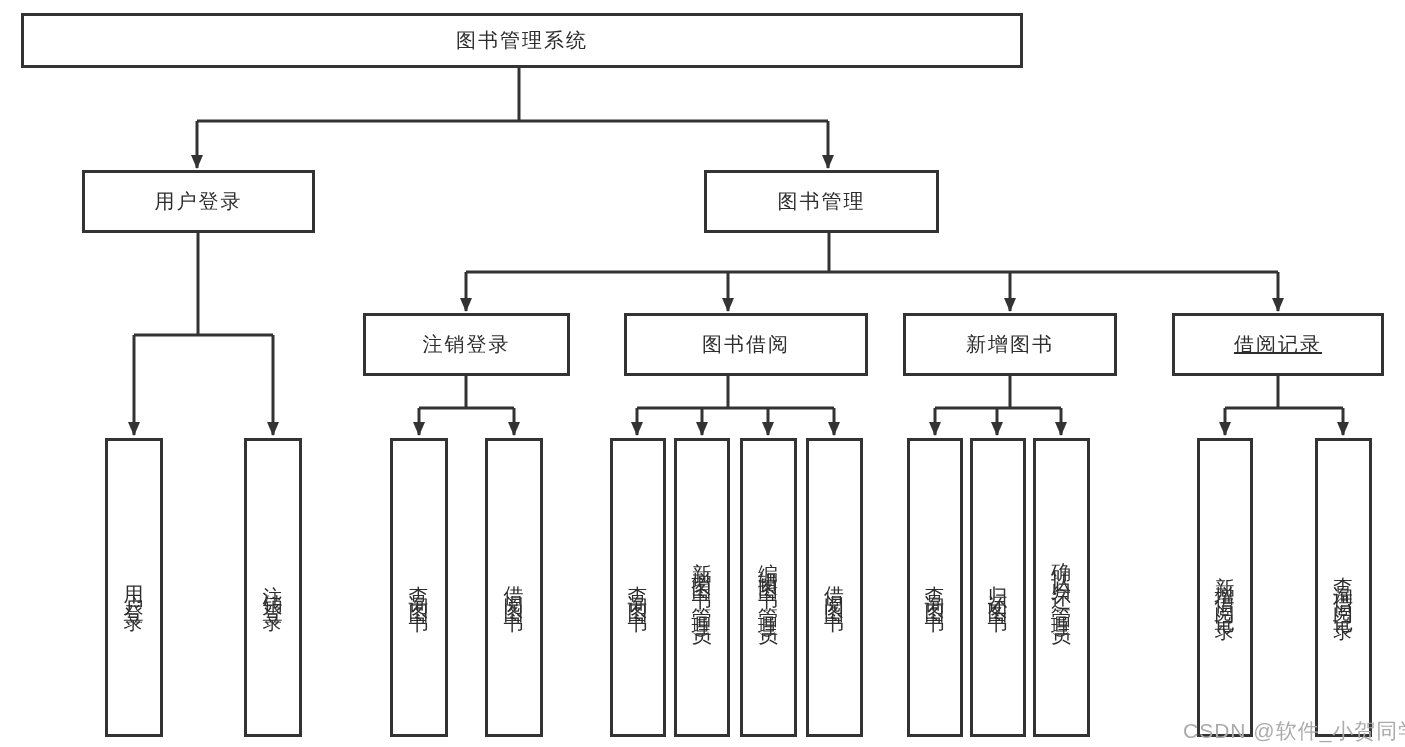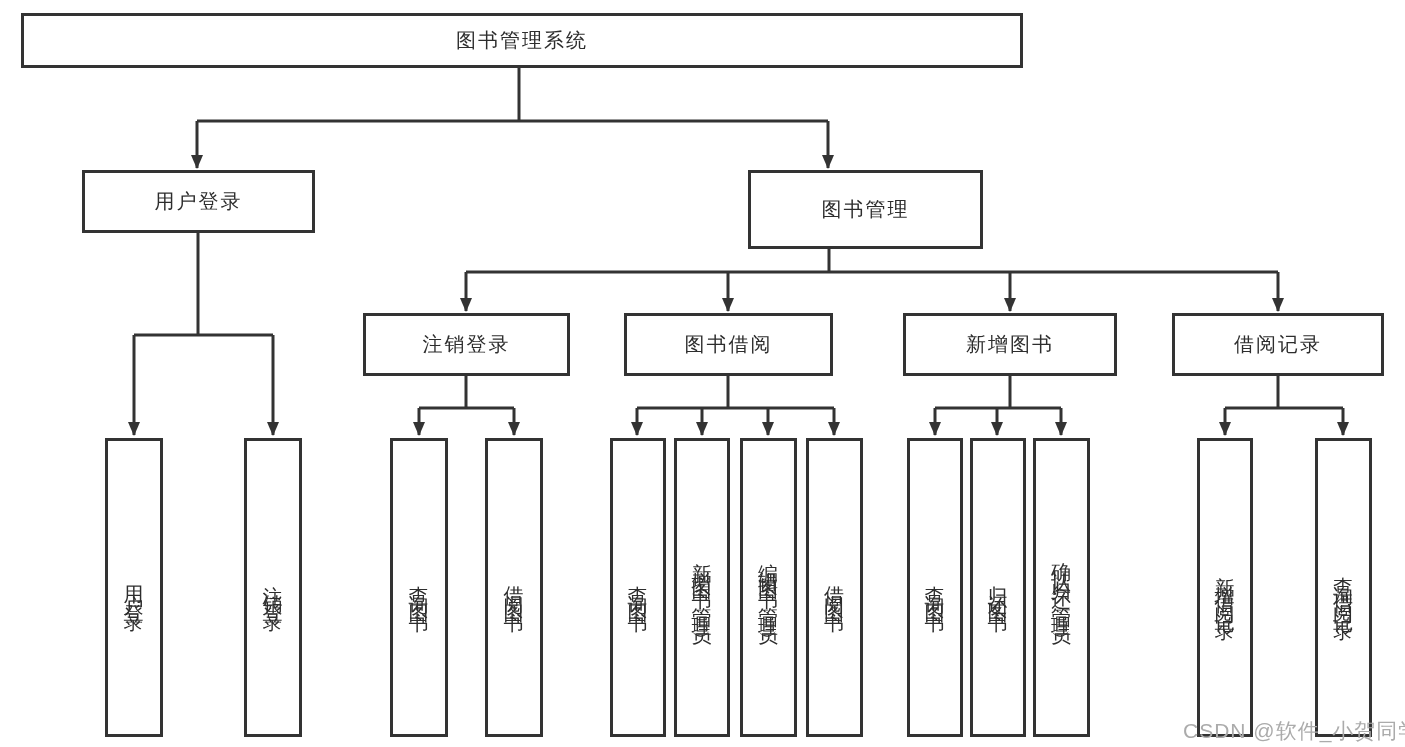--- a/index.html
+++ b/index.html
@@ -49,25 +49,25 @@
     top: 717px;
     font-size: 21px;
     color: #ababab;
     letter-spacing: 1px;
     white-space: nowrap;
     z-index: 5;
   }
   
   .root-box   { left: 21px;   top: 13px;  width: 1002px; height: 55px; }
   .n-user     { left: 82px;   top: 170px; width: 233px;  height: 63px; }
-  .n-mgmt     { left: 748px;  top: 170px; width: 235px;  height: 79px; }
+  .n-mgmt     { left: 704px;  top: 170px; width: 235px;  height: 63px; }
   .n-newbook  { left: 363px;  top: 313px; width: 207px;  height: 63px; }
-  .n-borrow   { left: 624px;  top: 313px; width: 209px;  height: 63px; }
+  .n-borrow   { left: 624px;  top: 313px; width: 244px;  height: 63px; }
   .n-current  { left: 903px;  top: 313px; width: 214px;  height: 63px; }
-  .n-records  { left: 1172px; top: 313px; width: 212px;  height: 63px; }
+  .n-records  { left: 1172px; top: 313px; width: 212px;  height: 63px; text-decoration: underline; }
   .leaf { top: 438px; height: 299px; }
   .lf-a1 { left: 105px;  width: 58px; }
   .lf-a2 { left: 244px;  width: 58px; }
   .lf-b1 { left: 390px;  width: 58px; }
   .lf-b2 { left: 485px;  width: 58px; }
   .lf-c1 { left: 610px;  width: 56px; }
   .lf-c2 { left: 674px;  width: 56px; }
   .lf-c3 { left: 740px;  width: 57px; }
   .lf-c4 { left: 806px;  width: 57px; }
   .lf-d1 { left: 907px;  width: 56px; }

